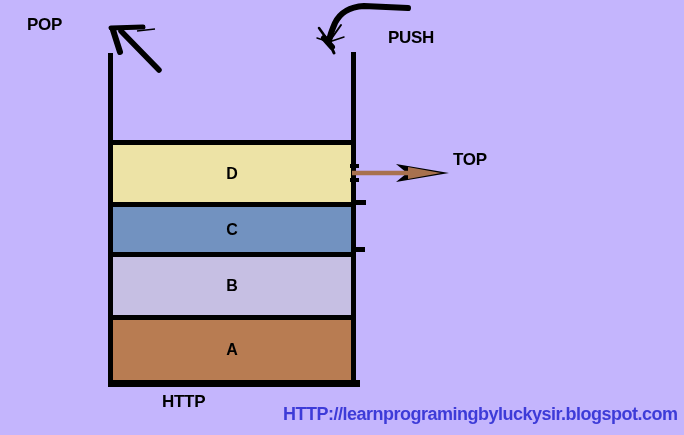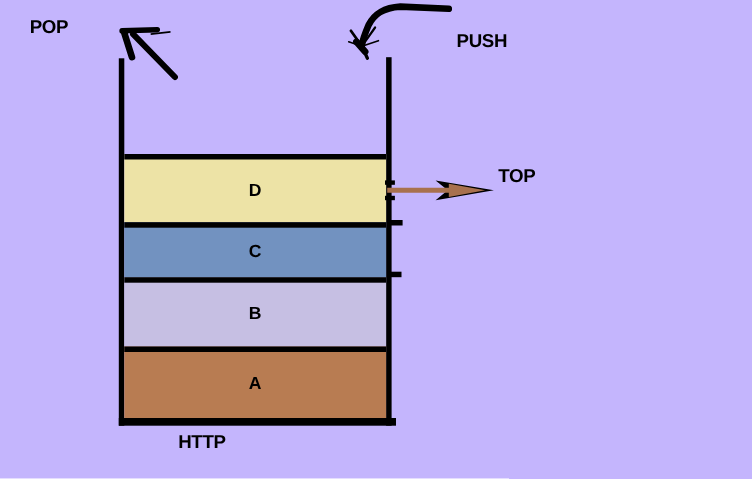--- a/index.html
+++ b/index.html
@@ -12,21 +12,21 @@
   }
   .lbl{
     position:absolute;
     font-weight:bold;
     color:#000;
     font-size:17px;
     letter-spacing:-0.3px;
     white-space:nowrap;
   }
   .pop-label{left:27px;top:15px;}
-  .push-label{left:415px;top:28px;text-align:right;}
+  .push-label{left:388px;top:28px;text-align:right;}
   .top-label{left:453px;top:150px;}
   .stack-label{left:162px;top:392px;}
   .url-label{
     position:absolute;
     left:283px;top:404px;
     font-weight:bold;
     font-size:18px;
     letter-spacing:-0.5px;
     white-space:nowrap;
   }
@@ -55,20 +55,21 @@
 </head>
 <body>
 
 <div class="canvas">
 
   <div class="lbl pop-label">POP</div>
   <div class="lbl push-label">PUSH</div>
   <div class="lbl top-label">TOP</div>
   <div class="lbl stack-label">HTTP</div>
 
+  <div class="url-label" style="color: rgb(61, 59, 216);">HTTP://learnprogramingbyluckysir.blogspot.com</div>
 
   <div class="wall wall-left"></div>
   <div class="wall wall-right"></div>
   <div class="wall wall-bottom"></div>
   <div class="tick tick-1"></div>
   <div class="tick tick-2"></div>
 
   <div class="blocks">
     <div class="block block-d" style="background-color: rgb(237, 227, 166);">
       <span>D</span>

